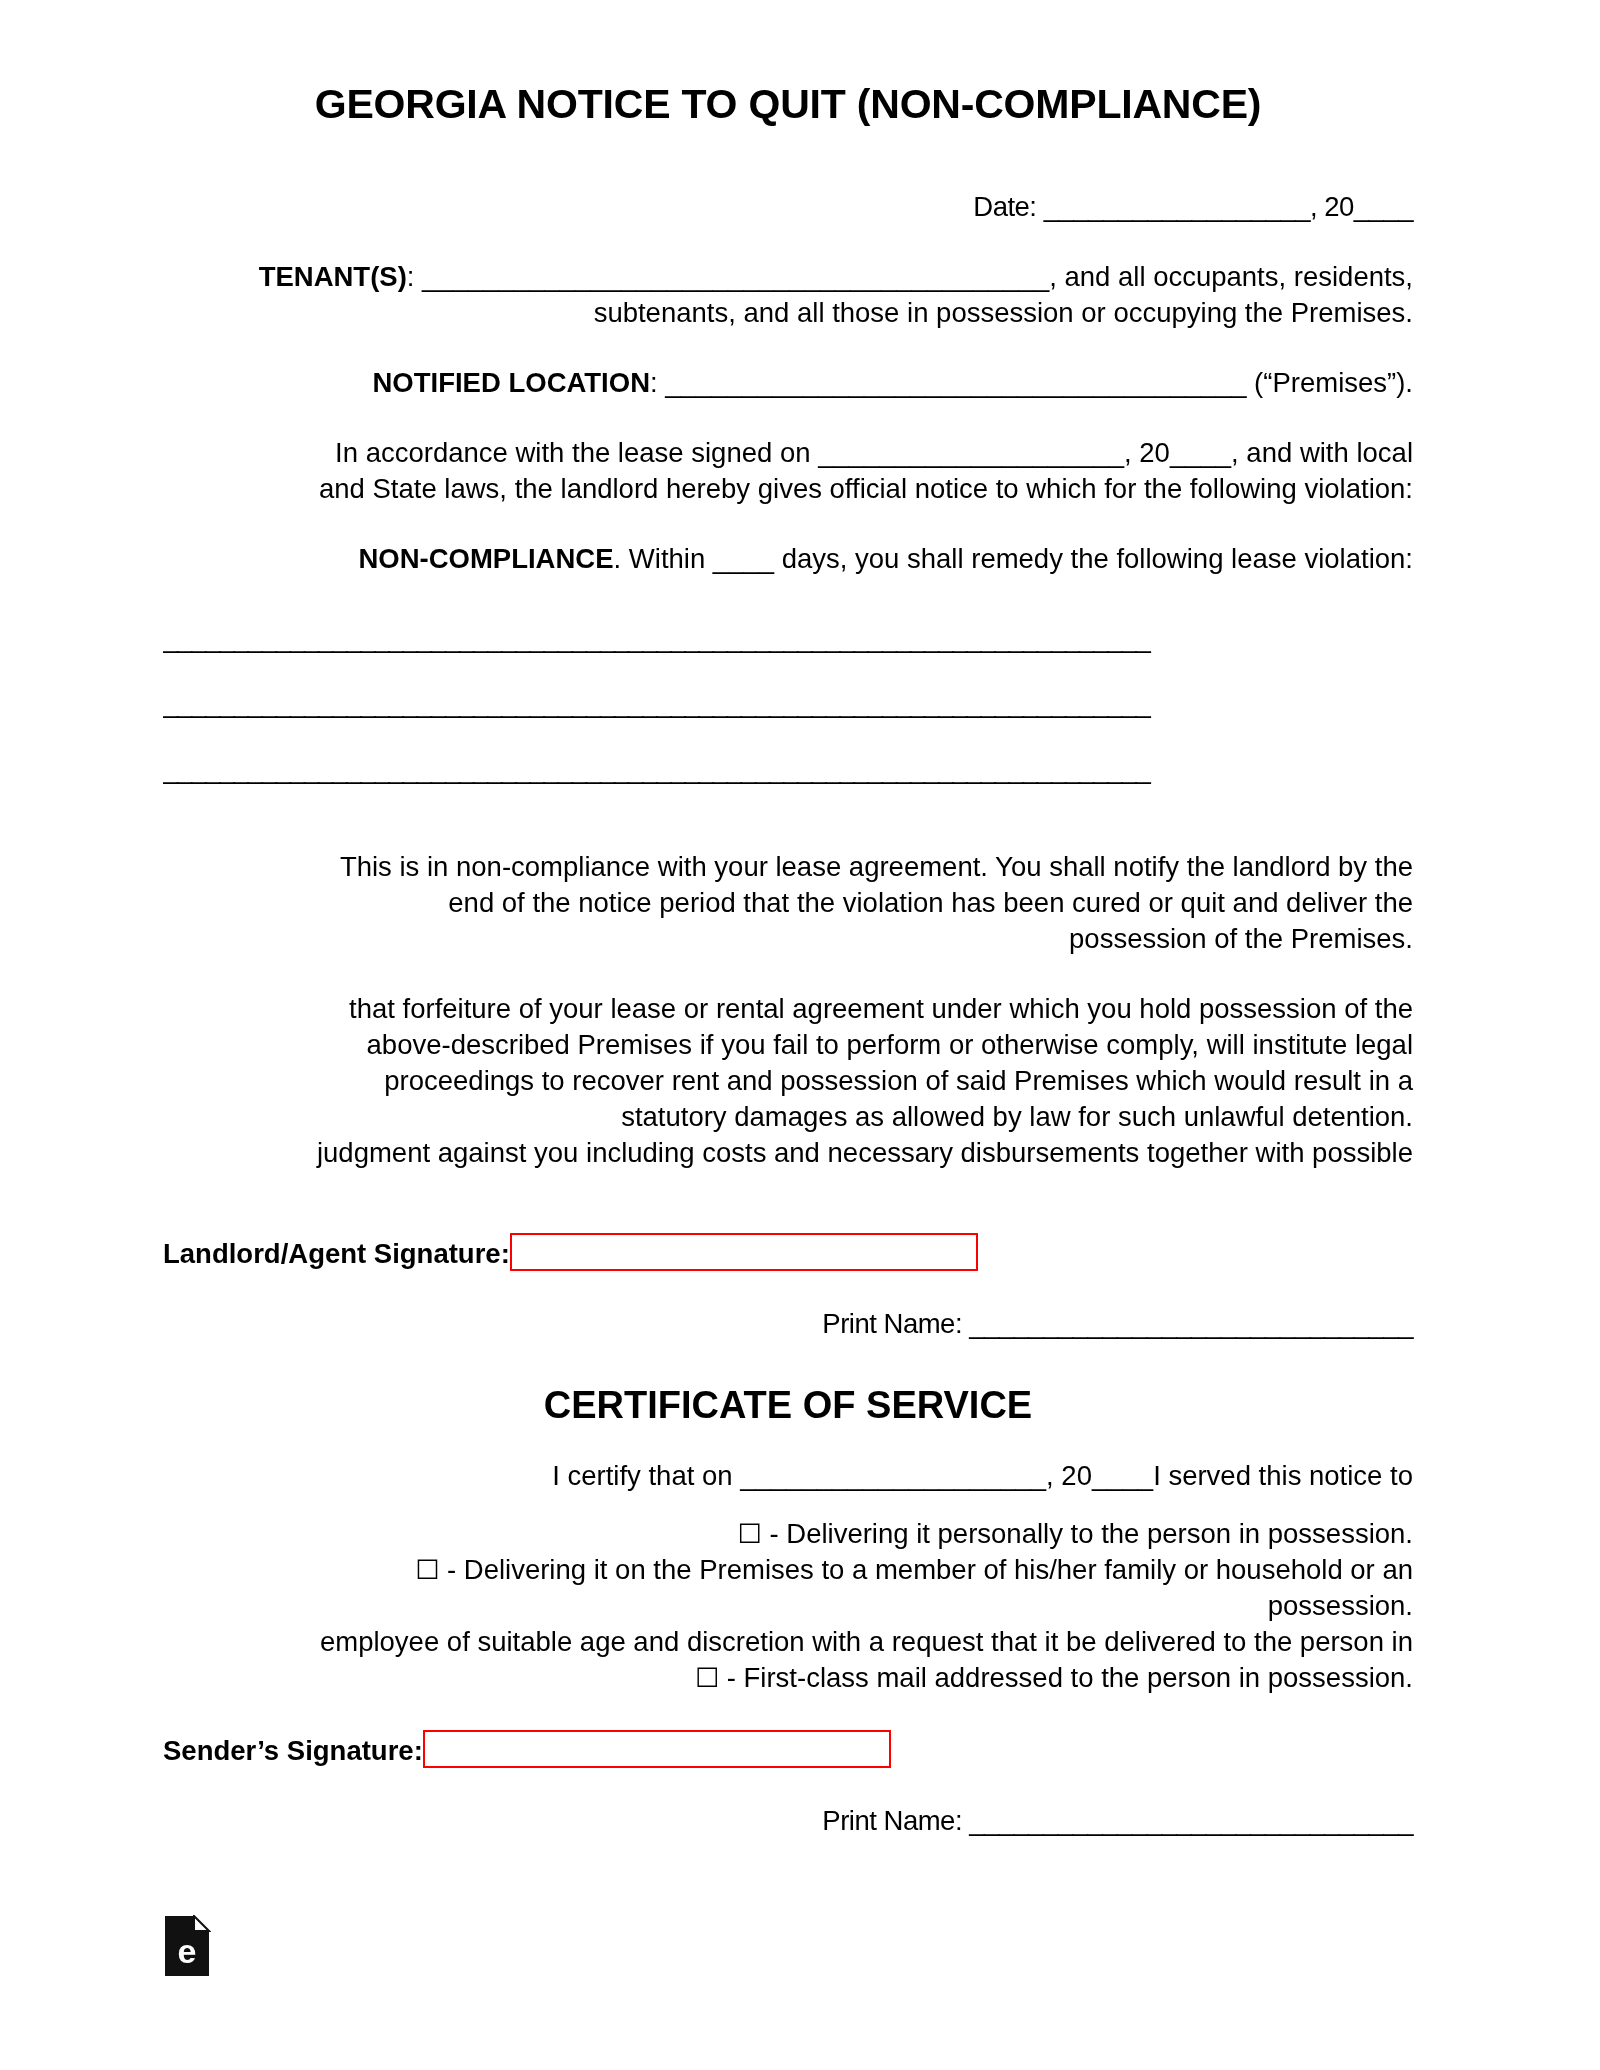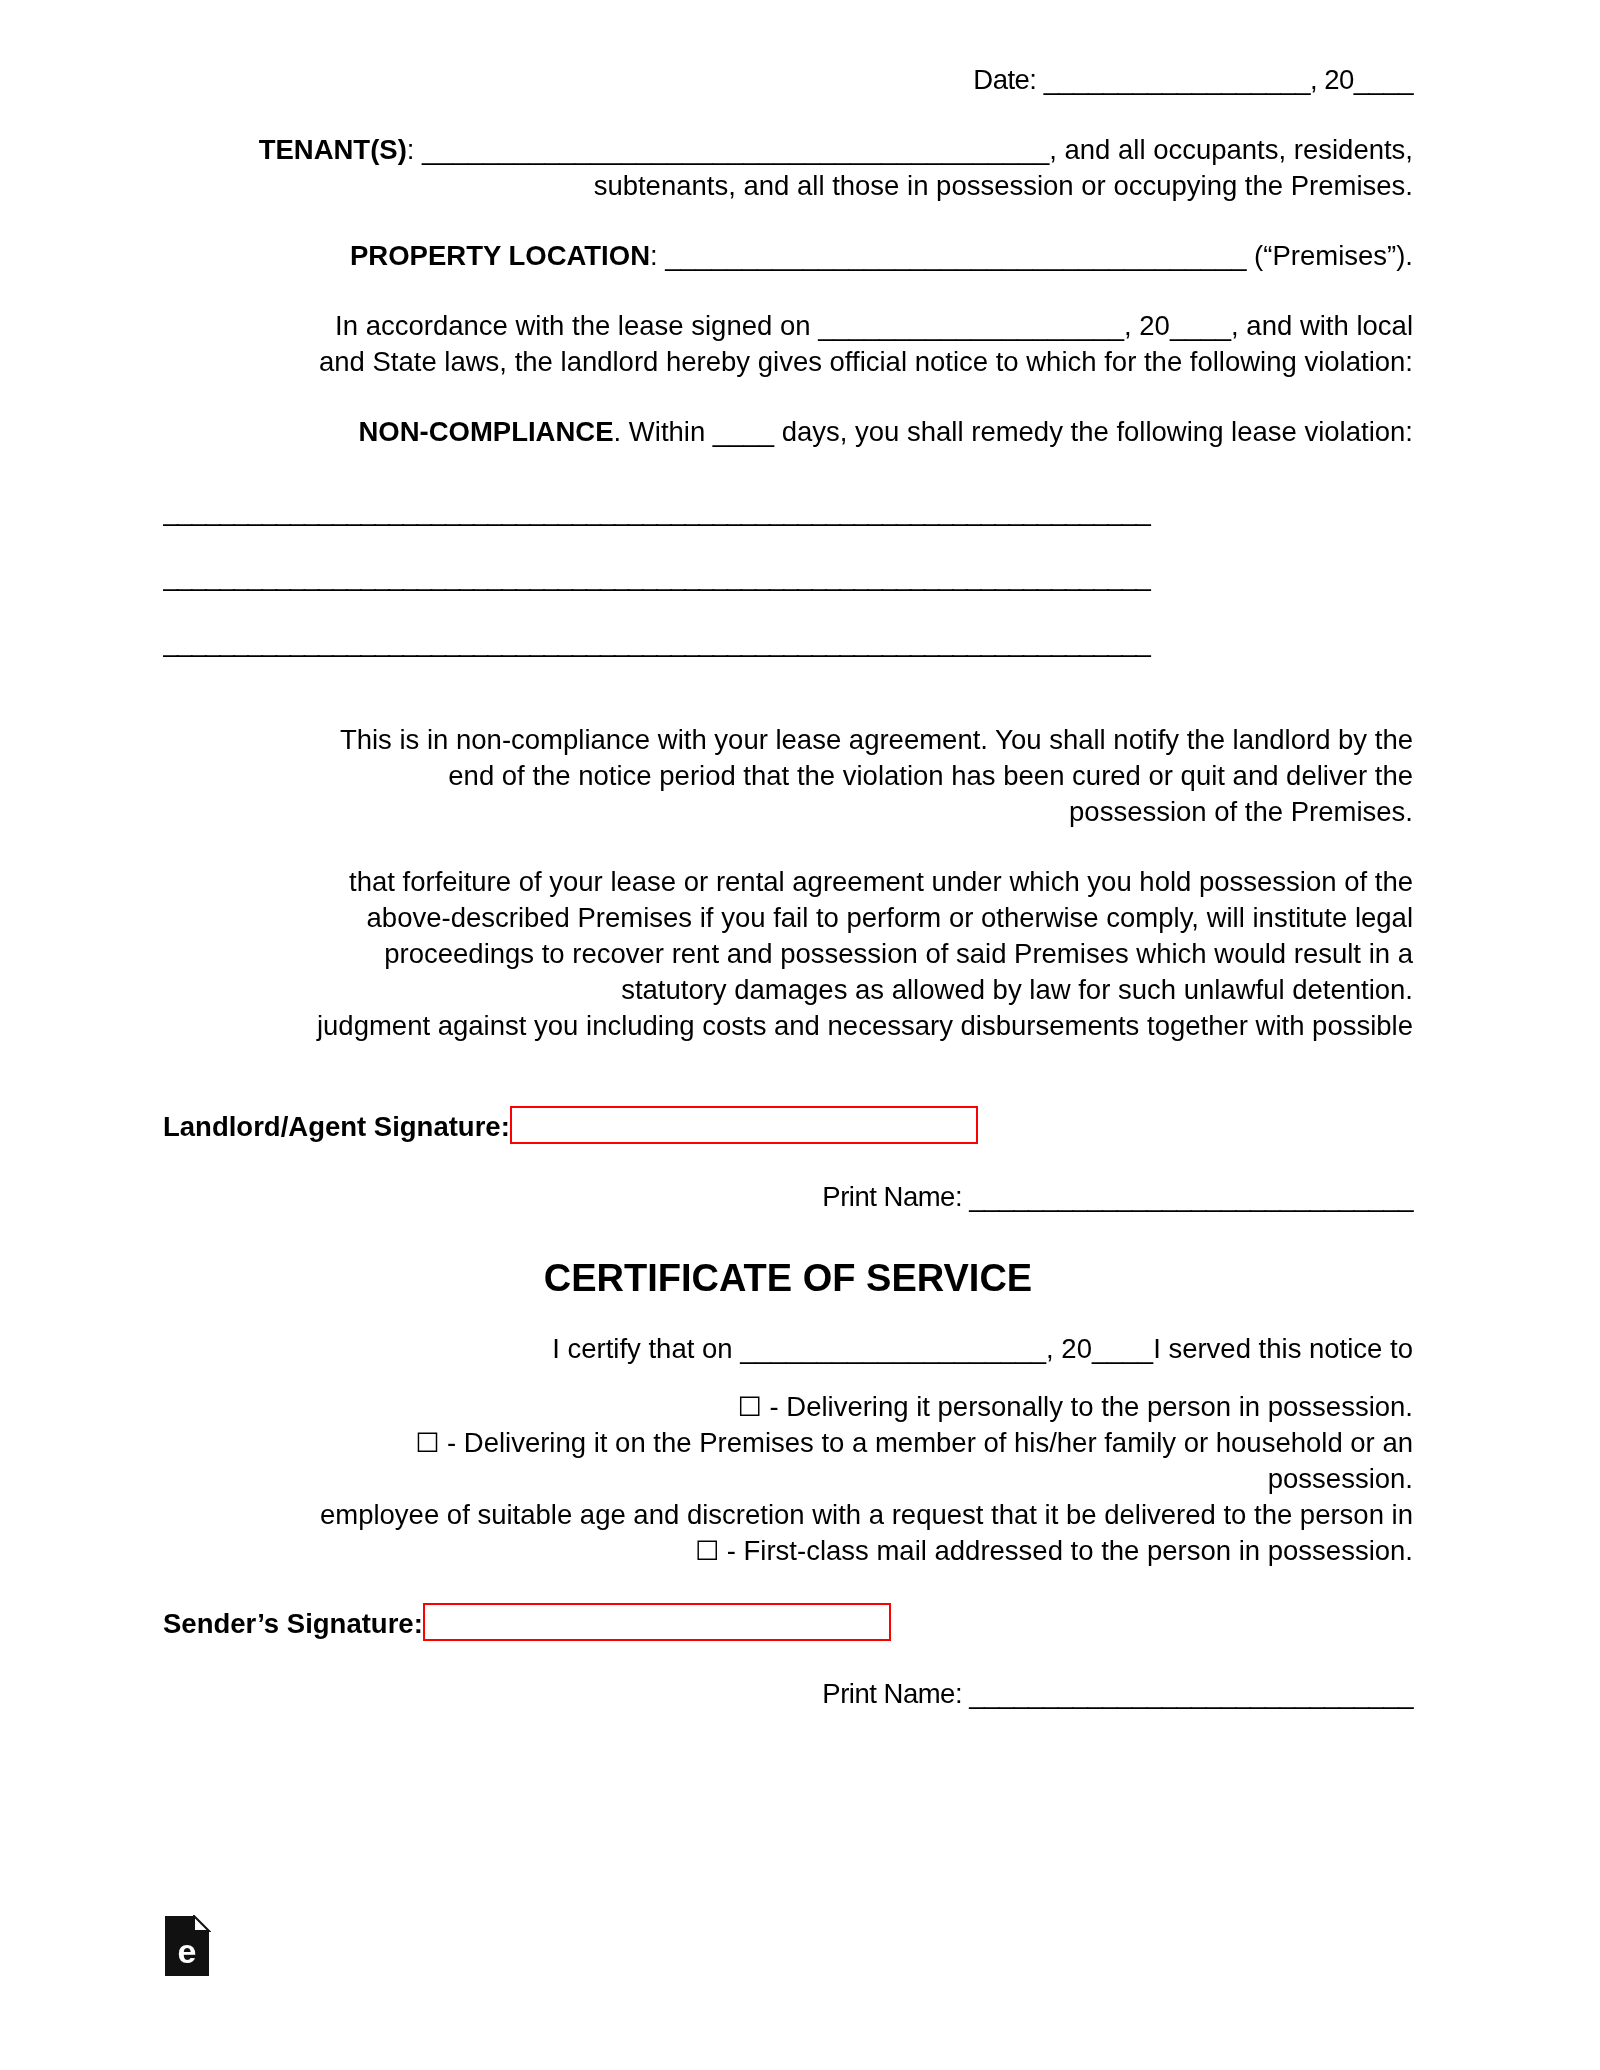--- a/index.html
+++ b/index.html
@@ -125,33 +125,34 @@
     height: 62px;
   }
 </style>
 </head>
 <body>
 
 <div class="page">
 
   <div class="content">
 
+    <h1 class="doc-title">GEORGIA NOTICE TO QUIT (NON-COMPLIANCE)</h1>
 
     <div class="spacer-xl"></div>
 
     <p class="para blank-line">Date: __________________, 20____</p>
 
     <div class="spacer-md"></div>
 
     <p class="para"><span class="b">TENANT(S)</span><span>: _________________________________________, and all occupants, residents,</span></p>
     <p class="para">subtenants, and all those in possession or occupying the Premises.</p>
 
     <div class="spacer-md"></div>
 
-    <p class="para"><span class="b">PROPERTY LOCATION</span><span>: ______________________________________ (“Premises”).</span></p>
+    <p class="para"><span class="b">NOTIFIED LOCATION</span><span>: ______________________________________ (“Premises”).</span></p>
 
     <div class="spacer-md"></div>
 
     <p class="para">In accordance with the lease signed on ____________________, 20____, and with local</p>
     <p class="para">and State laws, the landlord hereby gives official notice to which for the following violation:</p>
 
     <div class="spacer-md"></div>
 
     <p class="para"><span class="b">NON-COMPLIANCE</span><span>. Within ____ days, you shall remedy the following lease violation:</span></p>
 

